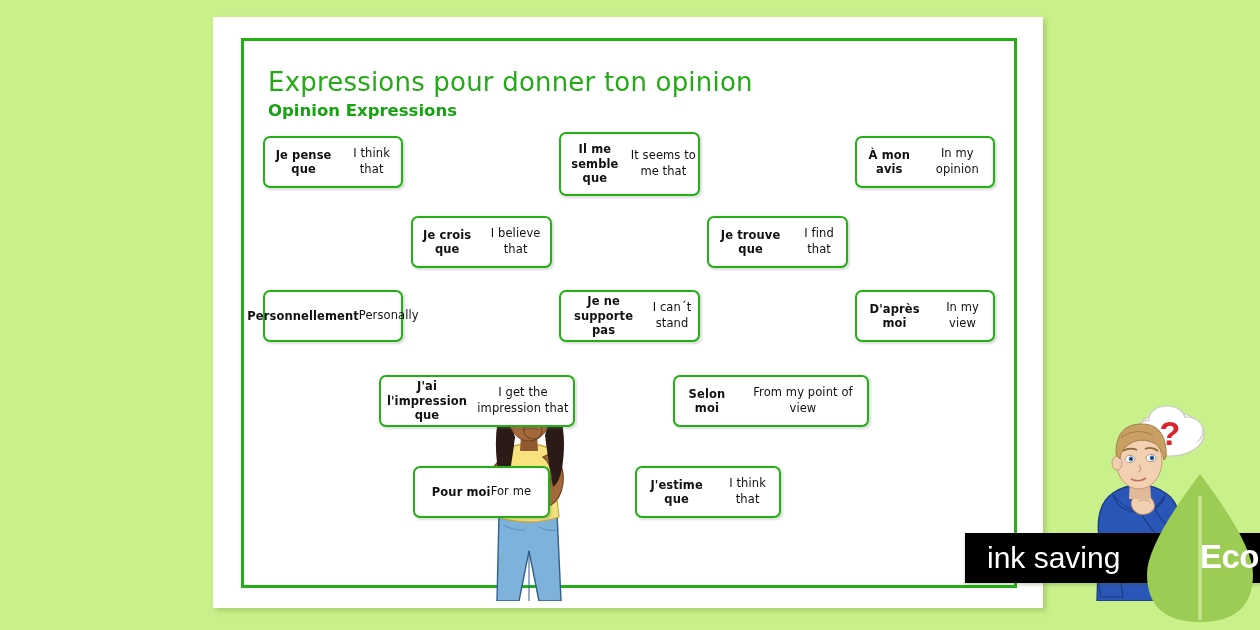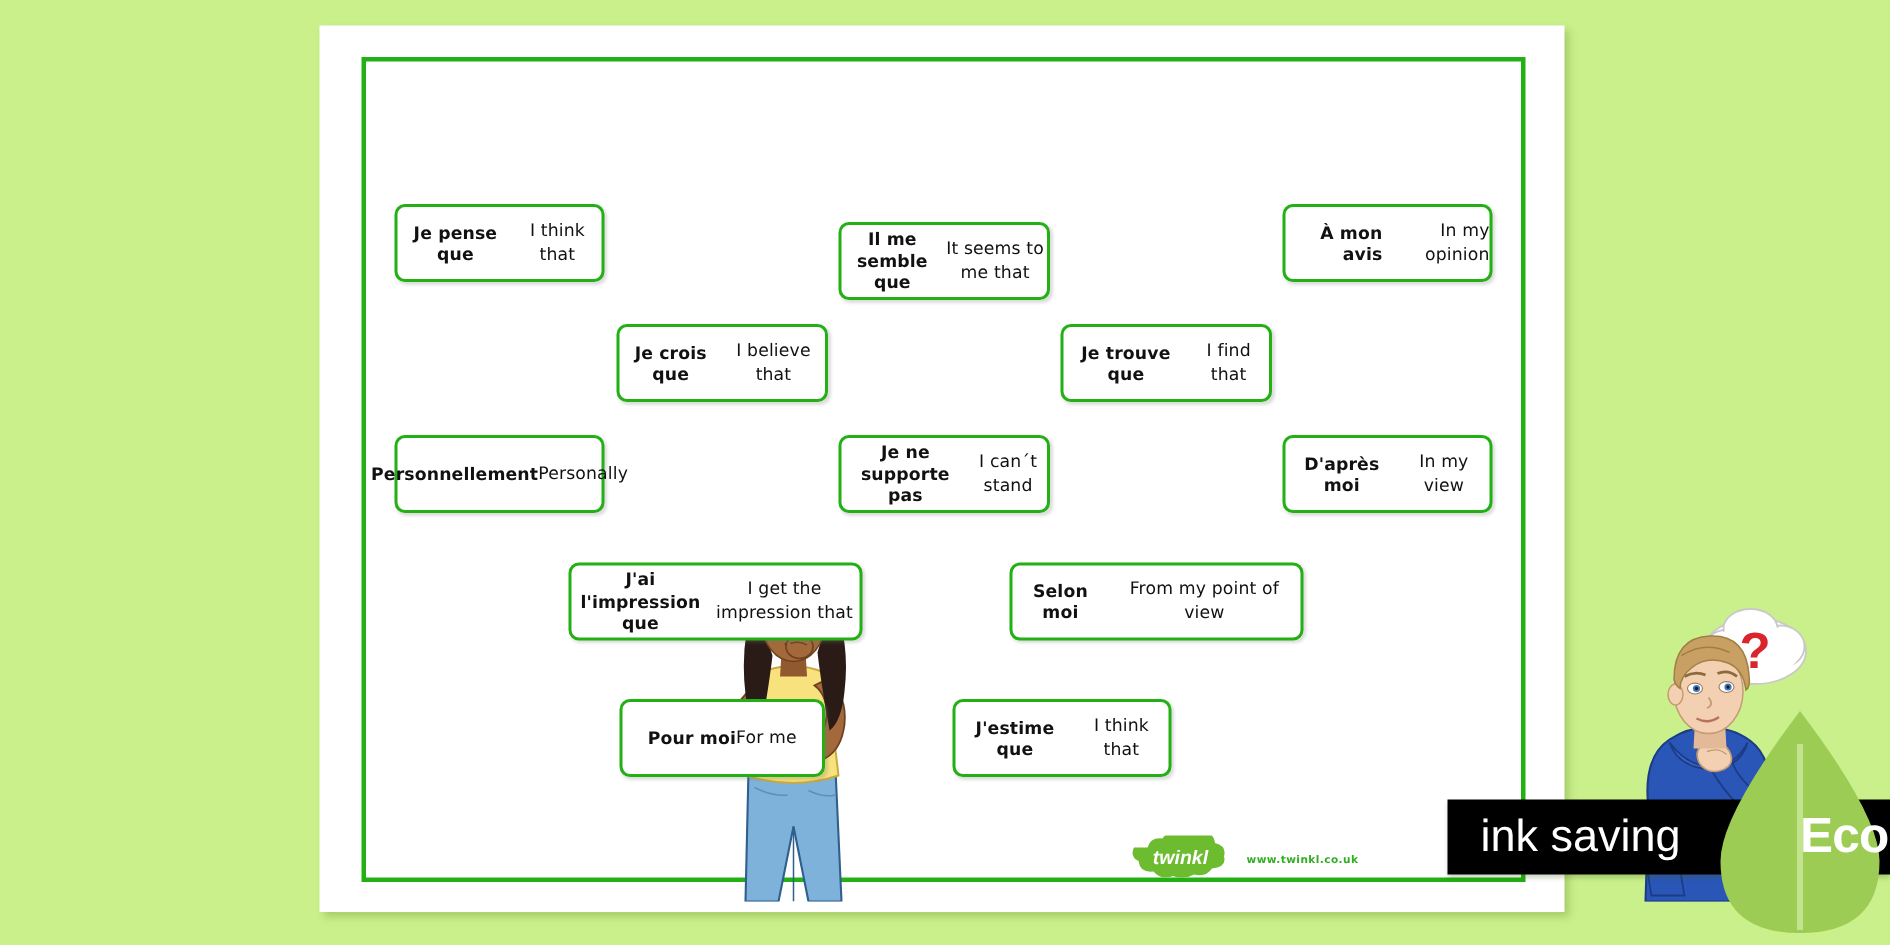--- a/index.html
+++ b/index.html
@@ -159,31 +159,33 @@
     z-index: 10;
     font-family: "Liberation Sans", sans-serif;
   }
 </style>
 </head>
 <body>
 
 <div class="sheet">
   <div class="inner-frame"></div>
 
+  <div class="title">Expressions pour donner ton opinion</div>
+  <div class="subtitle">Opinion Expressions</div>
 
   <div id="boxes-host">
       <div class="ebox" style="left: 50px; top: 119px; width: 140px; height: 52px;">
         <div class="fr">Je pense que</div>
         <div class="en">I think that</div>
       </div>
-      <div class="ebox" style="left: 346px; top: 131px; width: 141px; height: 52px;">
+      <div class="ebox" style="left: 346px; top: 115px; width: 141px; height: 64px;">
         <div class="fr">Il me semble que</div>
         <div class="en">It seems to me that</div>
       </div>
-      <div class="ebox" style="left: 642px; top: 119px; width: 140px; height: 52px; text-align: right;">
+      <div class="ebox" style="left: 642px; top: 119px; width: 140px; height: 52px;">
         <div class="fr">À mon avis</div>
         <div class="en">In my opinion</div>
       </div>
       <div class="ebox" style="left: 198px; top: 199px; width: 141px; height: 52px;">
         <div class="fr">Je crois que</div>
         <div class="en">I believe that</div>
       </div>
       <div class="ebox" style="left: 494px; top: 199px; width: 141px; height: 52px;">
         <div class="fr">Je trouve que</div>
         <div class="en">I find that</div>
@@ -303,27 +305,20 @@
       <circle cx="56" cy="70" r="2.4" fill="#3c79c4"></circle>
       <circle cx="77" cy="69" r="2.4" fill="#3c79c4"></circle>
       <circle cx="56" cy="70" r="1.1" fill="#1a1a1a"></circle>
       <circle cx="77" cy="69" r="1.1" fill="#1a1a1a"></circle>
 
       <path d="M64 76 q4 5 -1 7" stroke="#c59b74" stroke-width="1.2" fill="none"></path>
       <path d="M56 90 q8 4 15 -1" stroke="#b9705f" stroke-width="1.6" fill="none"></path>
     </svg>
   </div>
 
-  <div class="twinkl">
-    <svg class="cloudtxt" viewBox="0 0 72 28" width="72" height="28" xmlns="http://www.w3.org/2000/svg">
-      <path d="M14 8 q2 -7 10 -6 q4 -6 12 -4 q6 -5 13 0 q9 -1 10 7 q8 2 6 9 q2 7 -8 8 q-4 6 -12 4 q-7 4 -14 1 q-8 3 -13 -3 q-9 1 -10 -7 q-6 -3 -3 -9 Z" fill="#6dbb2e"></path>
-      <text x="36" y="19" font-family="Liberation Sans, sans-serif" font-size="13" font-weight="bold" font-style="italic" fill="#ffffff" text-anchor="middle">twinkl</text>
-    </svg>
-    <div class="url">www.twinkl.co.uk</div>
-  </div>
 </div>
 
 <div class="eco-leaf">
   <svg viewBox="0 0 130 158" width="130" height="158" xmlns="http://www.w3.org/2000/svg">
     <path d="M65 4 Q118 74 118 104 Q118 152 65 152 Q12 152 12 104 Q12 74 65 4 Z" fill="#9ccc54"></path>
     <path d="M65 26 L65 150" stroke="#c2e48e" stroke-width="4" fill="none"></path>
   </svg>
 </div>
 <div class="eco-bar">
   <div class="eco-bar-label">ink saving</div>

